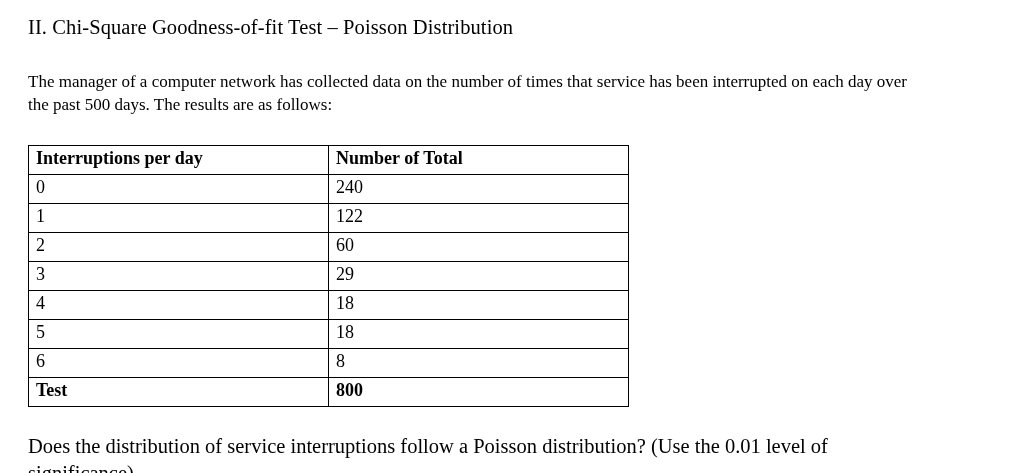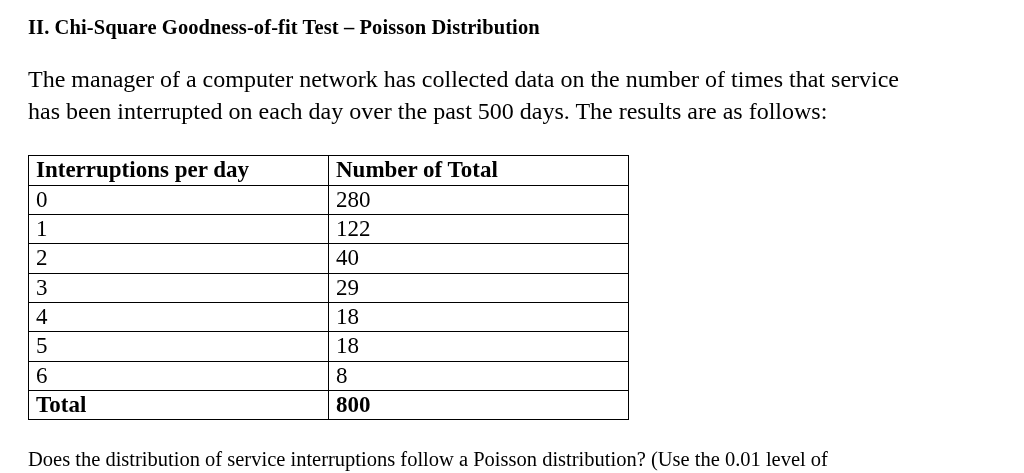--- a/index.html
+++ b/index.html
@@ -16,39 +16,39 @@
   }
   .page {
     position: relative;
     width: 1024px;
     height: 473px;
     box-sizing: border-box;
     padding: 14px 30px 0 28px;
   }
   .doc-title {
     font-size: 20.5px;
-    font-weight: bold;
+    font-weight: normal;
     letter-spacing: 0.1px;
     margin: 0 0 0 0;
     line-height: 1.3;
   }
   .intro {
-    font-size: 24px;
+    font-size: 17px;
     line-height: 1.35;
-    margin-top: 22px;
+    margin-top: 30px;
     max-width: 895px;
   }
   .table-wrap {
     margin-top: 28px;
   }
   table.data-table {
     border-collapse: collapse;
     table-layout: fixed;
     width: 600px;
-    font-size: 23px;
+    font-size: 18px;
   }
   table.data-table td {
     border: 1px solid #000000;
     padding: 1px 0 2px 7px;
     height: 25px;
     vertical-align: middle;
     line-height: 1.1;
   }
   table.data-table col.c1 { width: 300px; }
   table.data-table col.c2 { width: 300px; }
@@ -78,48 +78,48 @@
           <col class="c1">
           <col class="c2">
         </colgroup>
       <tbody>
         <tr class="head">
           <td>Interruptions per day</td>
           <td>Number of Total</td>
         </tr>
         <tr>
           <td>0</td>
-          <td>280</td>
+          <td>240</td>
         </tr>
         <tr>
           <td>1</td>
           <td>122</td>
         </tr>
         <tr>
           <td>2</td>
-          <td>40</td>
+          <td>60</td>
         </tr>
         <tr>
           <td>3</td>
           <td>29</td>
         </tr>
         <tr>
           <td>4</td>
           <td>18</td>
         </tr>
         <tr>
           <td>5</td>
           <td>18</td>
         </tr>
         <tr>
           <td>6</td>
           <td>8</td>
         </tr>
         <tr class="total">
-          <td>Total</td>
+          <td>Test</td>
           <td>800</td>
         </tr>
       </tbody>
     </table>
   </div>
 
   <p class="closing">Does the distribution of service interruptions follow a Poisson distribution? (Use the 0.01 level of significance)</p>
 
 </div>
 

